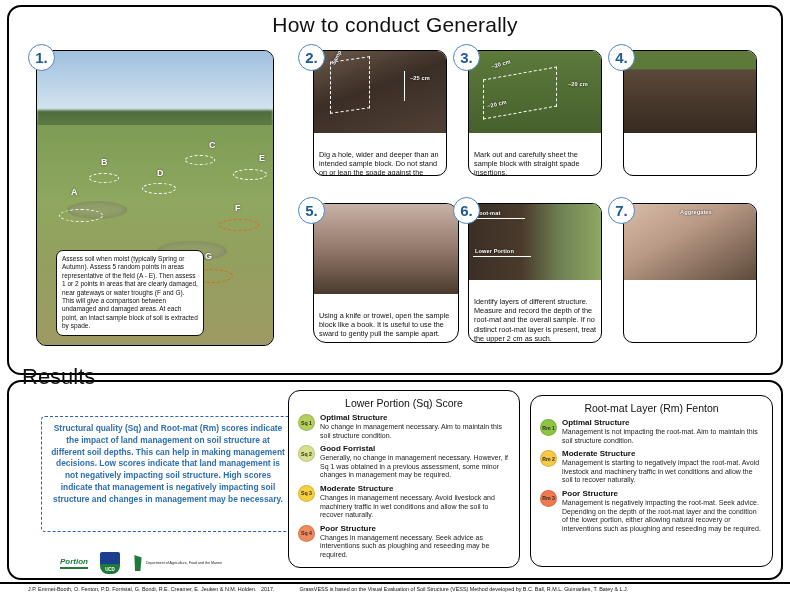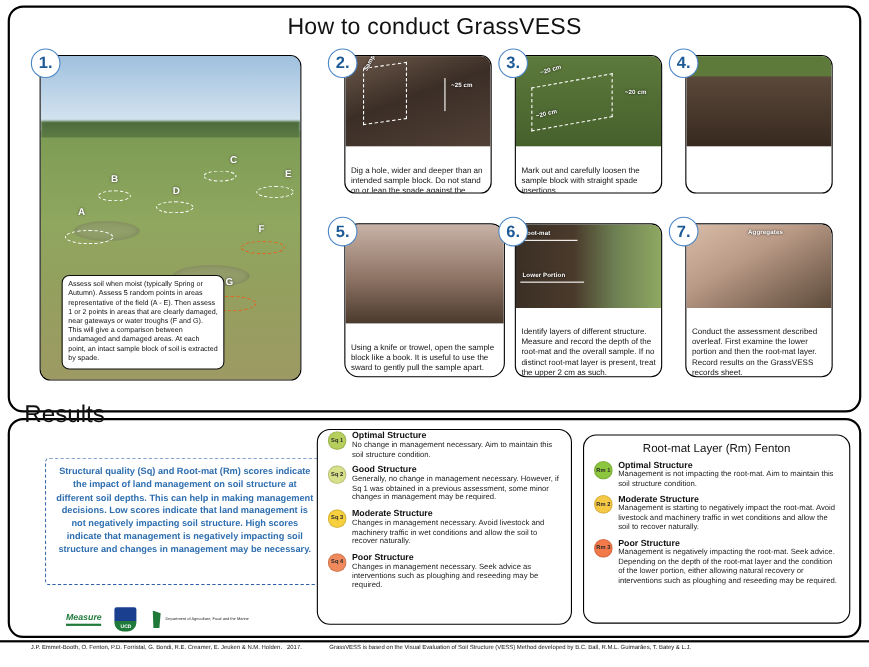--- a/index.html
+++ b/index.html
@@ -129,21 +129,21 @@
   }
   .foot .sp { display:inline-block; width:22px; }
   .divider { position:absolute; left:0; top:582px; width:790px; height:1.5px; background:#000; }
 </style>
 </head>
 <body>
 
 <div class="page">
 
   <div class="panel-top">
-    <div class="main-title">How to conduct GrassVESS</div>
+    <div class="main-title">How to conduct Generally</div>
   </div>
 
   <div class="step-num" style="left:28px; top:44px;">1.</div>
   <div class="photo-field">
     <div class="sky"></div>
     <div class="treeline"></div>
     <div class="grass"></div>
     <div class="patch" style="left:30px;top:150px;width:60px;height:18px;"></div>
     <div class="patch" style="left:120px;top:190px;width:70px;height:20px;"></div>
 
@@ -182,21 +182,21 @@
   </div>
 
   <div class="step-num" style="left:453px; top:44px;">3.</div>
   <div class="card" style="left:468px; top:50px; width:134px; height:126px;">
     <div class="photo ph-grass" style="height:82px; position:relative;">
       <div class="dashw" style="left:14px;top:22px;width:74px;height:40px;transform:skewY(-10deg);"></div>
       <div class="ovl" style="left:22px;top:10px;transform:rotate(-16deg);">~20 cm</div>
       <div class="ovl" style="left:18px;top:50px;transform:rotate(-14deg);">~20 cm</div>
       <div class="ovl" style="left:99px;top:30px;">~20 cm</div>
     </div>
-    <div class="cap">Mark out and carefully loosen the sample block with straight spade insertions.</div>
+    <div class="cap">Mark out and carefully sheet the sample block with straight spade insertions.</div>
   </div>
 
   <div class="step-num" style="left:608px; top:44px;">4.</div>
   <div class="card" style="left:623px; top:50px; width:134px; height:126px;">
     <div class="photo ph-mix" style="height:82px;"></div>
   </div>
 
   <div class="step-num" style="left:298px; top:197px;">5.</div>
   <div class="card" style="left:313px; top:203px; width:146px; height:140px;border-radius:13px;">
     <div class="photo ph-hand" style="height:90px;"></div>
@@ -212,55 +212,55 @@
       <div class="arrw" style="left:4px;top:52px;width:58px;"></div>
     </div>
     <div class="cap">Identify layers of different structure. Measure and record the depth of the root-mat and the overall sample. If no distinct root-mat layer is present, treat the upper 2 cm as such.</div>
   </div>
 
   <div class="step-num" style="left:608px; top:197px;">7.</div>
   <div class="card" style="left:623px; top:203px; width:134px; height:140px;">
     <div class="photo ph-fing" style="height:76px; position:relative;">
       <div class="ovl" style="left:56px;top:5px;">Aggregates</div>
     </div>
-    <div class="cap">Conduct the assessment described overleaf. First examine the lower portion and then the root-mat layer. Record results on the GrassVESS records sheet.</div>
   </div>
 
   <div class="panel-bot"></div>
 
   <div class="results-title">Results</div>
   <div class="blue-box">Structural quality (Sq) and Root-mat (Rm) scores indicate the impact of land management on soil structure at different soil depths. This can help in making management decisions. Low scores indicate that land management is not negatively impacting soil structure. High scores indicate that management is negatively impacting soil structure and changes in management may be necessary.</div>
 
   <div class="logos">
     <div class="logo">
-      <span class="logo-teagasc">Measure</span>
+      <span class="logo-teagasc">Portion</span>
     </div>
     <div class="logo-ucd">
       <span>UCD</span>
     </div>
     <div class="logo-dept">
       <span class="harp"></span>
       <span class="txt">Department of Agriculture, Food and the Marine</span>
     </div>
   </div>
 
   <div class="score-card" style="left:288px; top:390px; width:232px; height:178px;">
+    <h3>Lower Portion (Sq) Score</h3>
 
     <div class="score-row">
       <div class="badge" style="background:#b5cf5c">Sq 1</div>
       <div class="score-txt">
         <div class="h">Optimal Structure</div>
         <div class="b">No change in management necessary. Aim to maintain this soil structure condition.</div>
       </div>
     </div>
 
     <div class="score-row">
       <div class="badge" style="background:#d7e08a">Sq 2</div>
       <div class="score-txt">
-        <div class="h">Good Structure</div>
+        <div class="h">Good Forristal</div>
         <div class="b">Generally, no change in management necessary. However, if Sq 1 was obtained in a previous assessment, some minor changes in management may be required.</div>
       </div>
     </div>
 
     <div class="score-row">
       <div class="badge" style="background:#f6d03f">Sq 3</div>
       <div class="score-txt">
         <div class="h">Moderate Structure</div>
         <div class="b">Changes in management necessary. Avoid livestock and machinery traffic in wet conditions and allow the soil to recover naturally.</div>
       </div>

